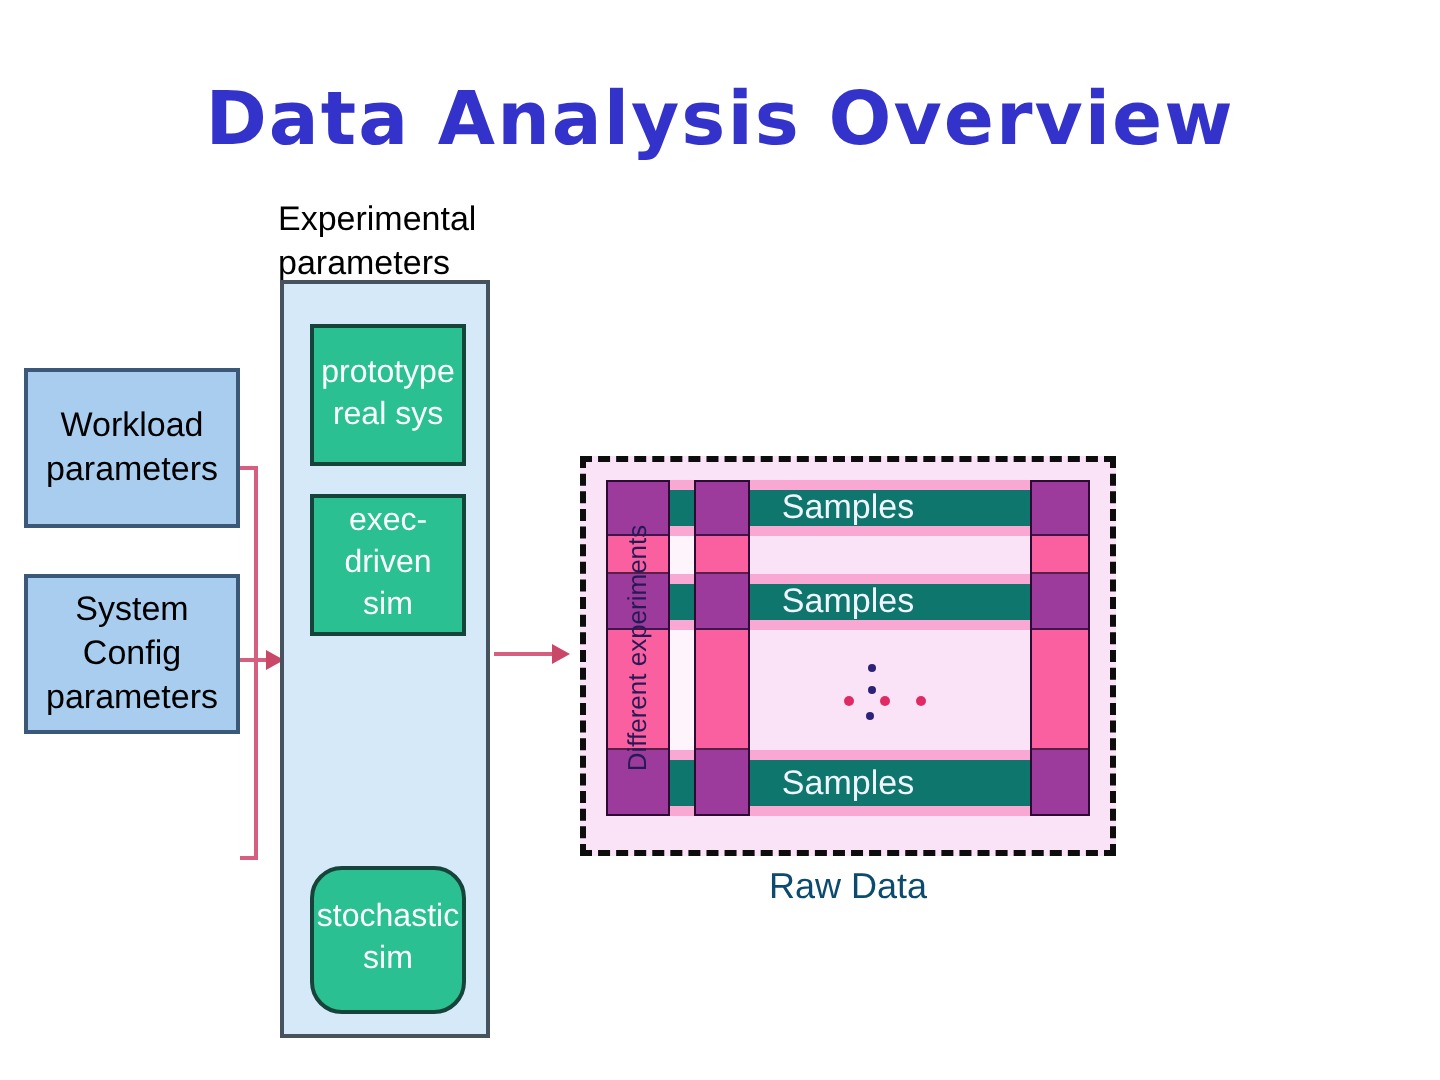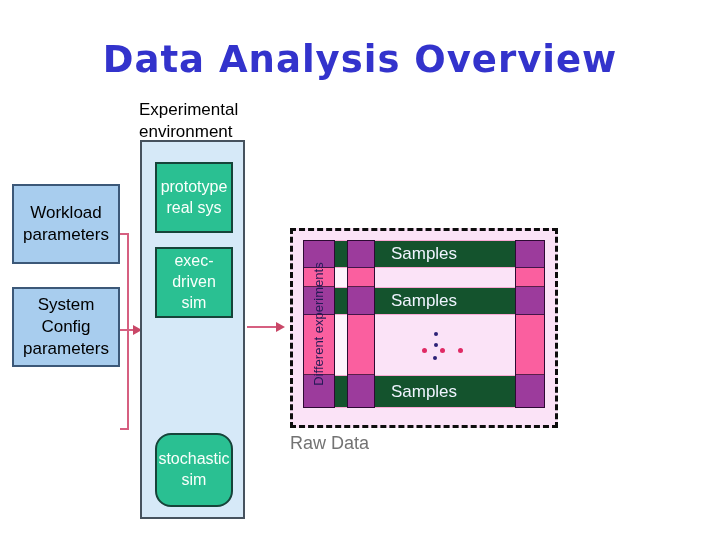--- a/index.html
+++ b/index.html
@@ -40,26 +40,26 @@
   .line { position:absolute; background:#d65f80; }
   .lh { height:2px; }
   .lv { width:2px; }
   .head { position:absolute; width:0; height:0;
           border-top:5px solid transparent; border-bottom:5px solid transparent;
           border-left:9px solid #c94767; }
 
   
   .dashedbox { position:absolute; left:290px; top:228px; width:268px; height:200px;
                background:#fbe3f7; border:3px dashed #0d0d0d; }
-  .caption { position:absolute; left:290px; top:433px; width:268px; text-align:left;
-             font-size:18px; color:#737373; }
+  .caption { position:absolute; left:290px; top:433px; width:268px; text-align:center;
+             font-size:18px; color:#0c4a6e; }
 
   
   .rtable { position:absolute; left:303px; top:240px; width:242px; height:168px; }
-  .bar { position:absolute; left:0; width:242px; background:#14532d; border:1px solid #f9a8d4;
+  .bar { position:absolute; left:0; width:242px; background:#0f766e; border:5px solid #f9a8d4;
          display:flex; align-items:center; justify-content:center;
          color:#f0f4ff; font-size:17px; }
   .r1 { top:0; height:28px; }
   .r3 { top:47px; height:28px; }
   .r5 { top:135px; height:33px; }
 
   .strip { position:absolute; top:0; height:168px; border:1px solid #2d0a33;
            display:flex; flex-direction:column; }
   .c1 { left:0; width:32px; }
   .c3 { left:44px; width:28px; }
@@ -83,21 +83,21 @@
   .dnavy { width:4px; height:4px; background:#2d2277; }
   .dpink { width:5px; height:5px; background:#e02a64; }
 </style>
 </head>
 <body>
 
 <div class="slide">
 
   <div class="title">Data Analysis Overview</div>
 
-  <div class="expenv">Experimental environment</div>
+  <div class="expenv">Experimental parameters</div>
 
   <div class="lbox b1">
     <span>Workload parameters</span>
   </div>
   <div class="lbox b2">
     <span>System Config parameters</span>
   </div>
 
   <div class="line lh" style="left:120px; top:233px; width:9px;"></div>
   <div class="line lv" style="left:127px; top:233px; height:196px;"></div>

